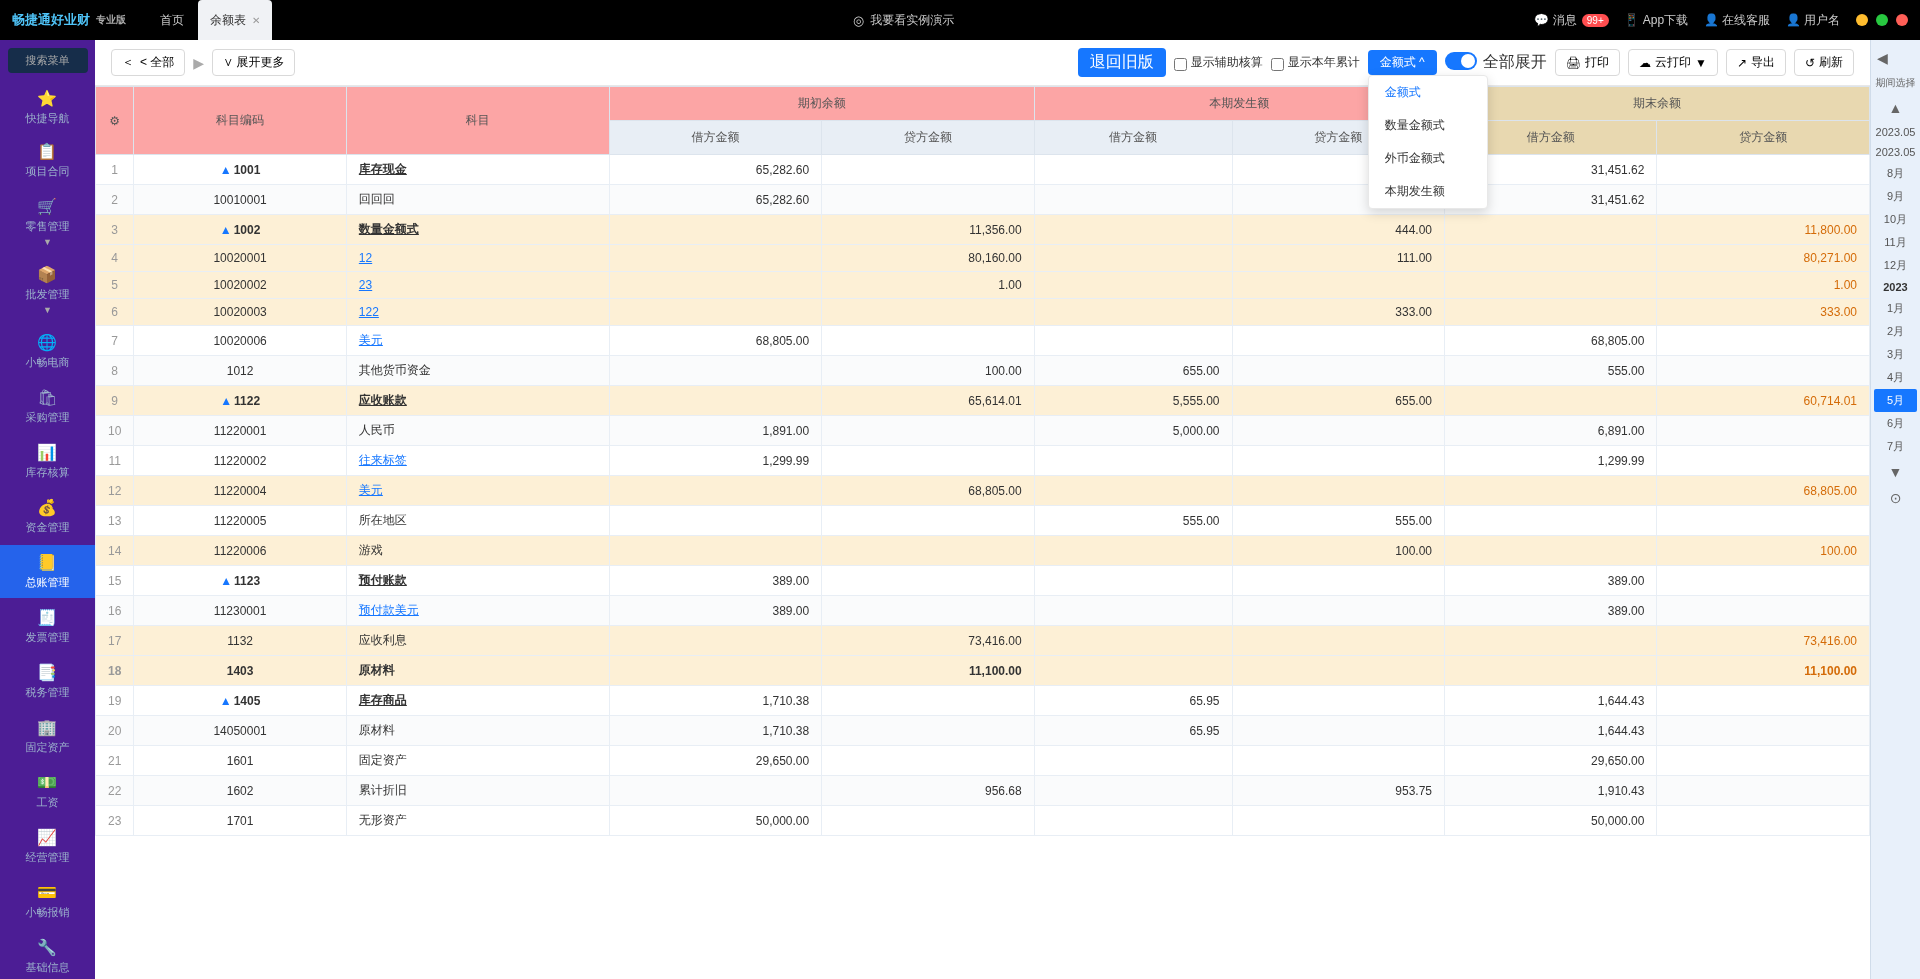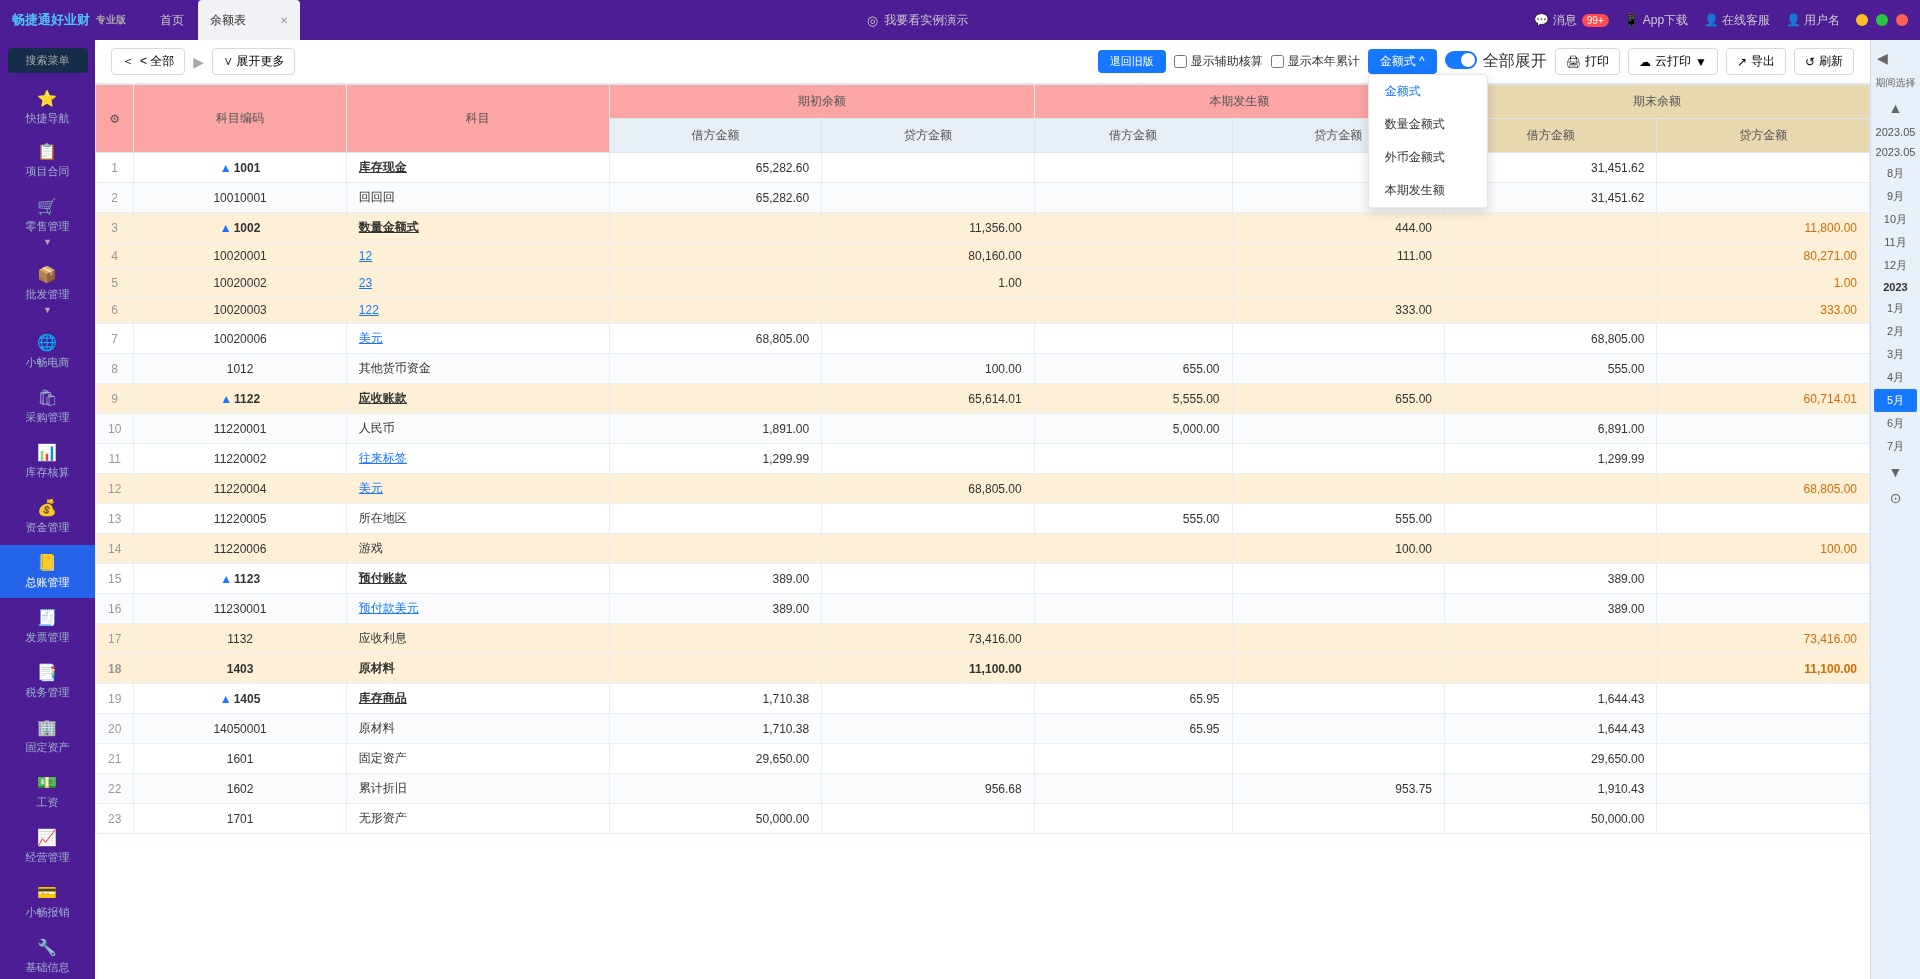--- a/index.html
+++ b/index.html
@@ -1,19 +1,19 @@
 <!DOCTYPE html>
 <html><head>
   <meta charset="utf-8">
   <style>
     * { box-sizing: border-box; margin: 0; padding: 0; }
     body { font-family: 'Microsoft YaHei', Arial, sans-serif; font-size: 12px; background: #f0f2f5; color: #333; overflow: hidden; height: 979px; width: 1920px; }
 
     
-    .top-bar { height: 40px; background: #4c1d95; display: flex; align-items: center; justify-content: space-between; padding: 0 12px; color: #fff; }
+    .top-bar { height: 40px; background: #000000; display: flex; align-items: center; justify-content: space-between; padding: 0 12px; color: #fff; }
     .top-bar-left { display: flex; align-items: center; gap: 8px; }
     .app-logo { display: flex; align-items: center; gap: 6px; font-size: 13px; font-weight: bold; color: #4fc3f7; }
     .app-subtitle { font-size: 10px; color: #aaa; }
     .tab-item { padding: 0 14px; height: 40px; display: flex; align-items: center; font-size: 12px; color: #ccc; cursor: pointer; position: relative; }
     .tab-item.active { background: #f0f2f5; color: #333; border-radius: 4px 4px 0 0; }
     .tab-close { margin-left: 6px; color: #999; font-size: 10px; cursor: pointer; }
     .top-bar-center { display: flex; align-items: center; gap: 6px; font-size: 12px; color: #ccc; }
     .top-bar-right { display: flex; align-items: center; gap: 16px; font-size: 12px; color: #ccc; }
     .badge { background: #ff4d4f; color: #fff; border-radius: 8px; padding: 1px 5px; font-size: 10px; margin-left: 2px; }
     .window-controls { display: flex; gap: 8px; }
@@ -32,24 +32,24 @@
     .sidebar-item { width: 100%; padding: 8px 4px; text-align: center; color: #9cb3cc; font-size: 11px; cursor: pointer; display: flex; flex-direction: column; align-items: center; gap: 3px; }
     .sidebar-item.active { background: #2563eb; color: #fff; }
     .sidebar-item .s-icon { font-size: 16px; }
 
     
     .content { flex: 1; display: flex; flex-direction: column; overflow: hidden; background: #f0f2f5; }
 
     
     .toolbar { background: #fff; padding: 8px 16px; display: flex; align-items: center; gap: 8px; border-bottom: 1px solid #e8e8e8; }
     .btn-back { background: #fff; border: 1px solid #d9d9d9; border-radius: 4px; padding: 4px 10px; font-size: 12px; cursor: pointer; display: flex; align-items: center; gap: 4px; }
-    .btn-blue { background: #1677ff; color: #fff; border: none; border-radius: 4px; padding: 4px 12px; font-size: 11px; cursor: pointer; }
+    .btn-blue { background: #1677ff; color: #fff; border: none; border-radius: 4px; padding: 4px 12px; font-size: 16px; cursor: pointer; }
     .expand-btn { background: #fff; border: 1px solid #d9d9d9; border-radius: 4px; padding: 4px 10px; font-size: 12px; cursor: pointer; }
     .toolbar-right { margin-left: auto; display: flex; align-items: center; gap: 8px; }
-    .check-item { display: flex; align-items: center; gap: 4px; }
+    .check-item { display: flex; align-items: flex-end; gap: 4px; }
     .dropdown-btn { background: #1677ff; color: #fff; border: none; border-radius: 4px; padding: 4px 12px; font-size: 12px; cursor: pointer; display: flex; align-items: center; gap: 4px; position: relative; }
     .toggle-switch { display: flex; align-items: flex-start; gap: 6px; font-size: 16px; }
     .switch { width: 32px; height: 18px; background: #1677ff; border-radius: 9px; position: relative; cursor: pointer; }
     .switch::after { content: ''; position: absolute; width: 14px; height: 14px; background: #fff; border-radius: 50%; top: 2px; right: 2px; }
     .action-btn { background: #fff; border: 1px solid #d9d9d9; border-radius: 4px; padding: 4px 10px; font-size: 12px; cursor: pointer; display: flex; align-items: center; gap: 4px; }
 
     
     .dropdown-menu { position: absolute; top: 100%; left: 0; background: #fff; border: 1px solid #e8e8e8; border-radius: 4px; box-shadow: 0 4px 12px rgba(0,0,0,0.15); z-index: 100; min-width: 120px; }
     .dropdown-menu-item { padding: 8px 16px; font-size: 12px; cursor: pointer; color: #333; }
     .dropdown-menu-item.selected { color: #1677ff; }
@@ -82,21 +82,21 @@
   <div class="top-bar-left">
     <div class="app-logo">
       <span>畅捷通好业财</span>
       <span class="app-subtitle">专业版</span>
     </div>
 
     <div style="display:flex;align-items:center;margin-left:12px;gap:0;">
       <div class="tab-item">
         <span>首页</span>
       </div>
-      <div class="tab-item active" style="background:#f0f2f5;color:#333;padding:12px 12px;gap:28px;">
+      <div class="tab-item active" style="background:#f0f2f5;color:#333;padding:12px 12px;">
         <span>余额表</span>
         <span class="tab-close">✕</span>
       </div>
     </div>
   </div>
   <div class="top-bar-center">
     <span style="font-size:13px;">◎</span>
     <span>我要看实例演示</span>
   </div>
   <div class="top-bar-right">

